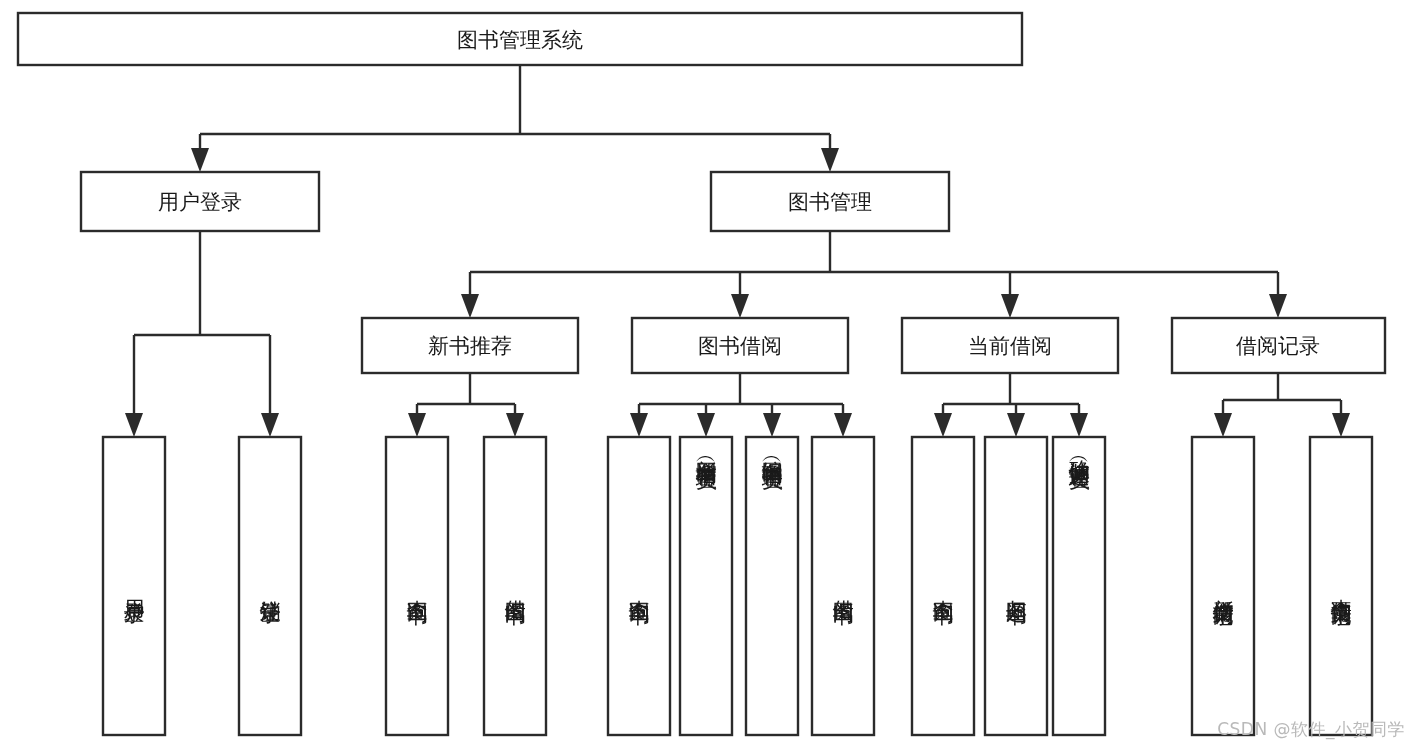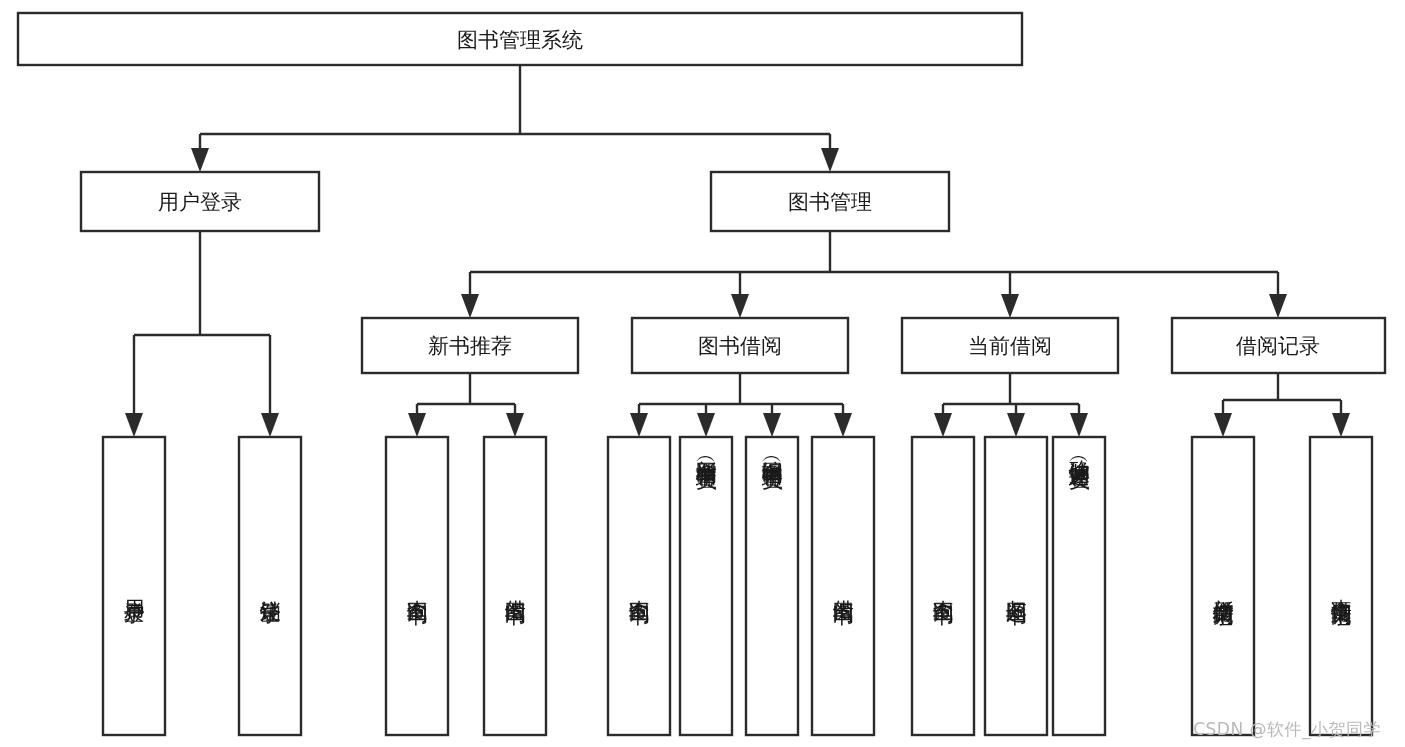--- a/index.html
+++ b/index.html
@@ -63,21 +63,21 @@
     font-family: "DejaVu Sans", "Liberation Sans", sans-serif;
     font-size: 21px;
     line-height: 1.06;
     letter-spacing: 1.5px;
     color: #1a1a1a;
     white-space: nowrap;
     text-align: center;
   }
   #watermark {
     position: absolute;
-    right: 24px;
+    right: 0;
     bottom: 6px;
     font-family: "DejaVu Sans", "Liberation Sans", sans-serif;
     font-size: 17px;
     color: #b9b9b9;
     white-space: nowrap;
     letter-spacing: 0.5px;
   }
 </style>
 </head>
 <body>

